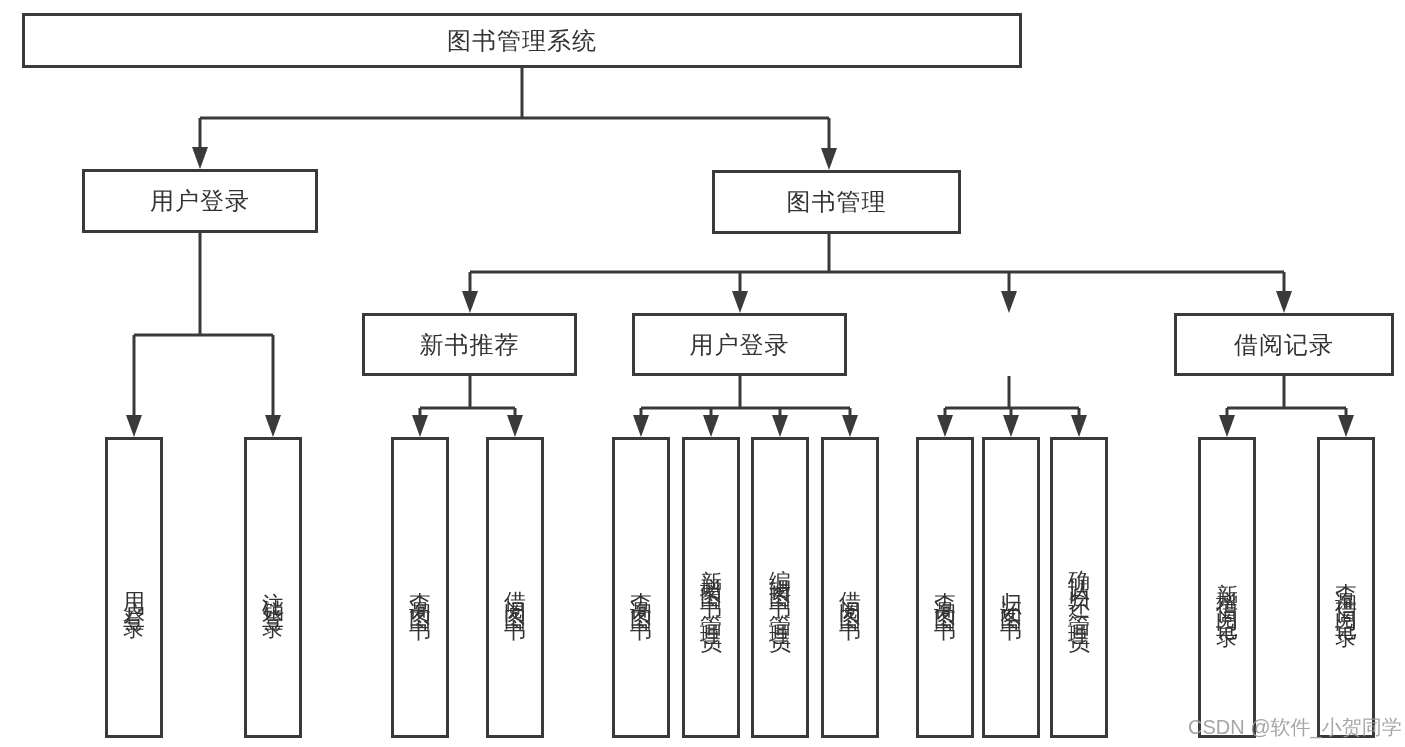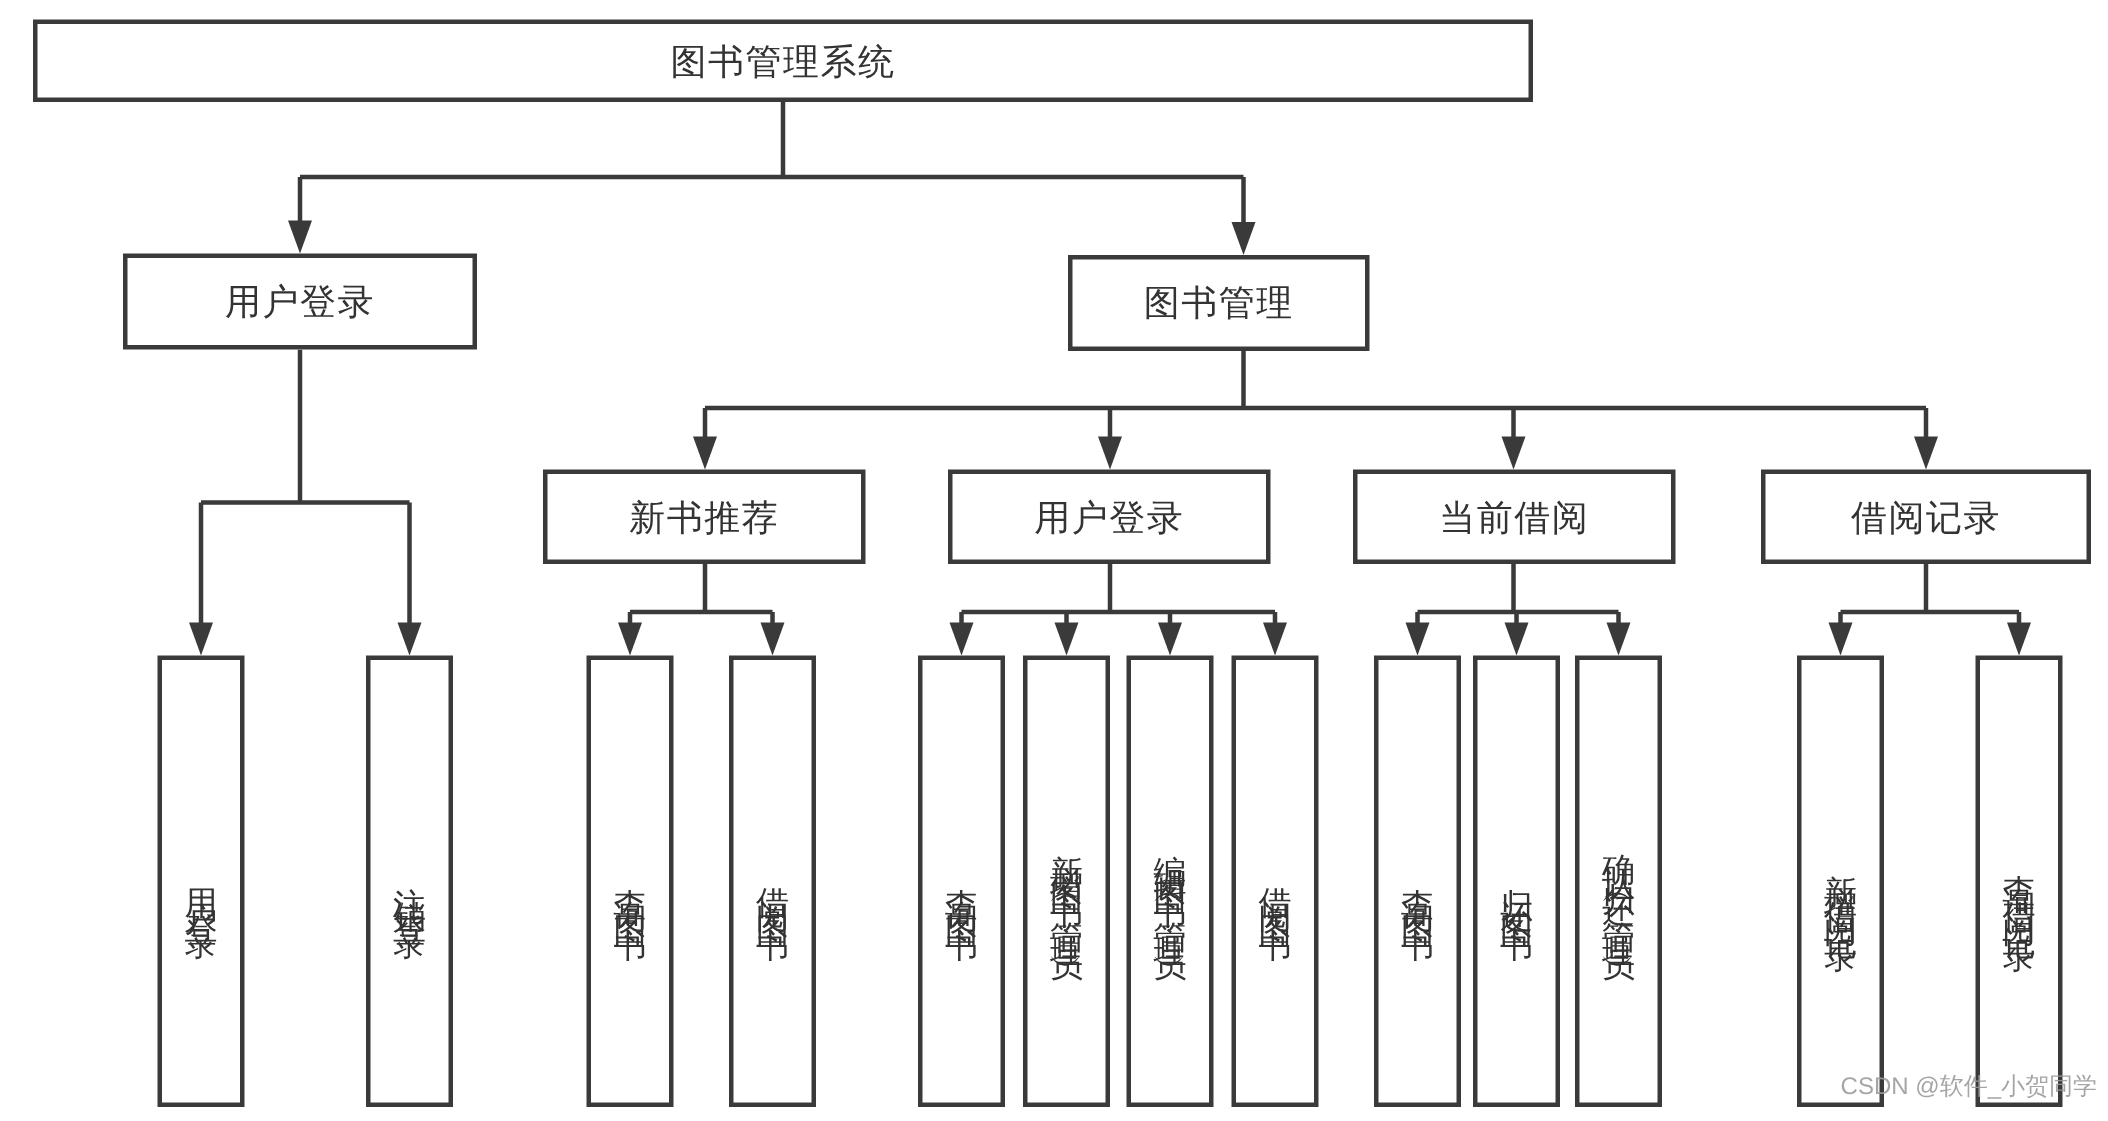--- a/index.html
+++ b/index.html
@@ -21,21 +21,21 @@
     display: flex;
     align-items: center;
     justify-content: center;
     color: #333333;
     font-size: 24px;
     letter-spacing: 1px;
     white-space: nowrap;
   }
   .root  { left: 22px;  top: 13px;  width: 1000px; height: 55px; }
   .lv2a  { left: 82px;  top: 169px; width: 236px;  height: 64px; }
-  .lv2b  { left: 712px; top: 170px; width: 201px;  height: 64px; }
+  .lv2b  { left: 712px; top: 170px; width: 249px;  height: 64px; }
   .lv3   { top: 313px; height: 63px; text-align: right; }
   .lv3a  { left: 362px;  width: 215px; }
   .lv3b  { left: 632px;  width: 215px; }
   .lv3c  { left: 902px;  width: 215px; }
   .lv3d  { left: 1174px; width: 220px; }
   .leaf  { top: 437px; height: 301px; width: 58px; font-size: 22px; letter-spacing: 0; }
   .leaf .vtext {
     writing-mode: vertical-rl;
     text-orientation: mixed;
     letter-spacing: 9px;
@@ -48,21 +48,21 @@
   .x612  { left: 612px; }  .x682  { left: 682px; }
   .x751  { left: 751px; }  .x821  { left: 821px; }
   .x916  { left: 916px; }  .x982  { left: 982px; }
   .x1050 { left: 1050px; } .x1198 { left: 1198px; }
   .x1317 { left: 1317px; }
   .watermark {
     position: absolute;
     left: 1188px;
     top: 714px;
     width: 210px;
-    font-size: 16px;
+    font-size: 20px;
     color: #9c9c9c;
     opacity: 0.9;
     text-align: right;
     white-space: nowrap;
   }
 </style>
 </head>
 <body>
 
 <div id="stage">
@@ -117,23 +117,20 @@
   <div class="box lv2b">
     <span>图书管理</span>
   </div>
 
   <div class="box lv3 lv3a">
     <span>新书推荐</span>
   </div>
   <div class="box lv3 lv3b">
     <span>用户登录</span>
   </div>
-  <div class="box lv3 lv3c">
-    <span>当前借阅</span>
-  </div>
   <div class="box lv3 lv3d">
     <span>借阅记录</span>
   </div>
 
   <div class="box leaf x105">
     <span class="vtext">用户登录</span>
   </div>
   <div class="box leaf x244">
     <span class="vtext">注销登录</span>
   </div>

